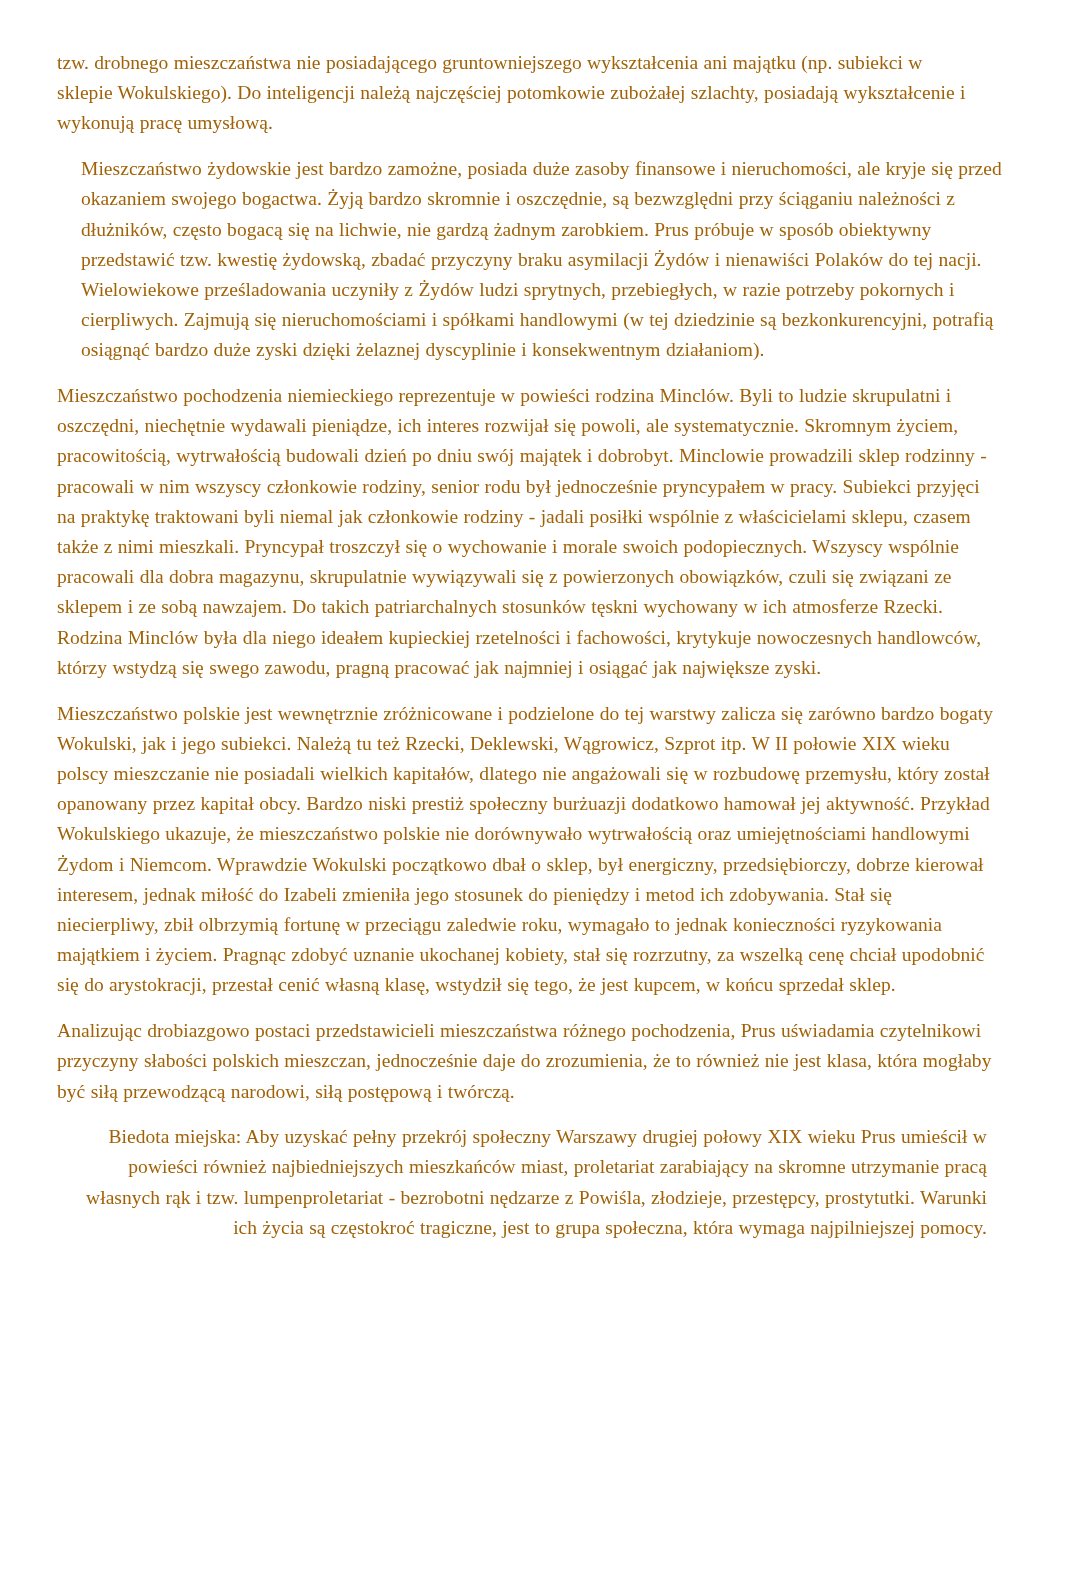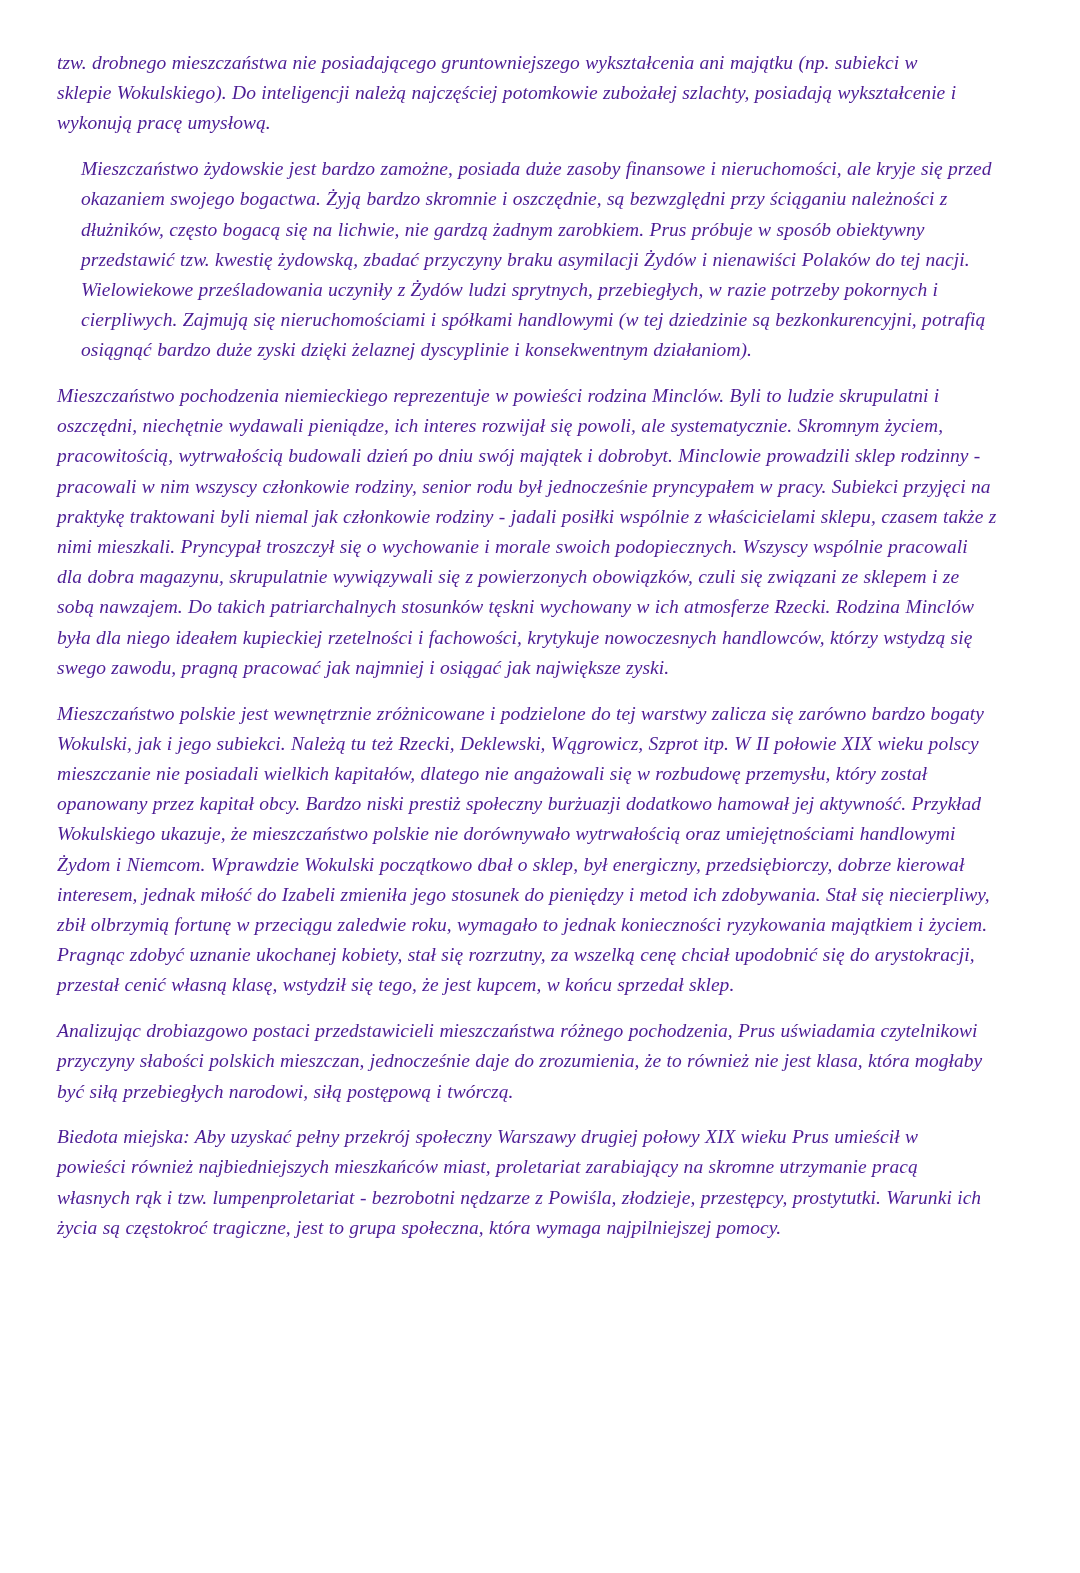--- a/index.html
+++ b/index.html
@@ -18,46 +18,46 @@
     overflow: hidden;
   }
   .doc-body {
     position: absolute;
     left: 57px;
     top: 48px;
     width: 930px;
   }
   .para {
     font-family: "Liberation Serif", "DejaVu Serif", serif;
-    font-style: italic;
     font-size: 19.5px;
     line-height: 30.2px;
-    color: #4c1d95;
+    color: #a16207;
     text-align: left;
     margin: 0 0 15.5px 0;
     white-space: pre-line;
     word-spacing: 0.4px;
     letter-spacing: 0.05px;
   }
   .para:last-child {
     margin-bottom: 0;
+    text-align: right;
   }
   
   .para.p1 { width: 912px; }
   .para.p2 { width: 936px; margin-left: 24px; }
   .para.p3 { width: 940px; }
   .para.p4 { width: 938px; }
   .para.p5 { width: 940px; }
   .para.p6 { width: 930px; }
 </style>
 </head>
 <body>
 
 <div class="page">
   <div class="doc-body">
     <p class="para p1">tzw. drobnego mieszczaństwa nie posiadającego gruntowniejszego wykształcenia ani majątku (np. subiekci w sklepie Wokulskiego). Do inteligencji należą najczęściej potomkowie zubożałej szlachty, posiadają wykształcenie i wykonują pracę umysłową.</p>
     <p class="para p2">Mieszczaństwo żydowskie jest bardzo zamożne, posiada duże zasoby finansowe i nieruchomości, ale kryje się przed okazaniem swojego bogactwa. Żyją bardzo skromnie i oszczędnie, są bezwzględni przy ściąganiu należności z dłużników, często bogacą się na lichwie, nie gardzą żadnym zarobkiem. Prus próbuje w sposób obiektywny przedstawić tzw. kwestię żydowską, zbadać przyczyny braku asymilacji Żydów i nienawiści Polaków do tej nacji. Wielowiekowe prześladowania uczyniły z Żydów ludzi sprytnych, przebiegłych, w razie potrzeby pokornych i cierpliwych. Zajmują się nieruchomościami i spółkami handlowymi (w tej dziedzinie są bezkonkurencyjni, potrafią osiągnąć bardzo duże zyski dzięki żelaznej dyscyplinie i konsekwentnym działaniom).</p>
     <p class="para p3">Mieszczaństwo pochodzenia niemieckiego reprezentuje w powieści rodzina Minclów. Byli to ludzie skrupulatni i oszczędni, niechętnie wydawali pieniądze, ich interes rozwijał się powoli, ale systematycznie. Skromnym życiem, pracowitością, wytrwałością budowali dzień po dniu swój majątek i dobrobyt. Minclowie prowadzili sklep rodzinny - pracowali w nim wszyscy członkowie rodziny, senior rodu był jednocześnie pryncypałem w pracy. Subiekci przyjęci na praktykę traktowani byli niemal jak członkowie rodziny - jadali posiłki wspólnie z właścicielami sklepu, czasem także z nimi mieszkali. Pryncypał troszczył się o wychowanie i morale swoich podopiecznych. Wszyscy wspólnie pracowali dla dobra magazynu, skrupulatnie wywiązywali się z powierzonych obowiązków, czuli się związani ze sklepem i ze sobą nawzajem. Do takich patriarchalnych stosunków tęskni wychowany w ich atmosferze Rzecki. Rodzina Minclów była dla niego ideałem kupieckiej rzetelności i fachowości, krytykuje nowoczesnych handlowców, którzy wstydzą się swego zawodu, pragną pracować jak najmniej i osiągać jak największe zyski.</p>
     <p class="para p4">Mieszczaństwo polskie jest wewnętrznie zróżnicowane i podzielone do tej warstwy zalicza się zarówno bardzo bogaty Wokulski, jak i jego subiekci. Należą tu też Rzecki, Deklewski, Wągrowicz, Szprot itp. W II połowie XIX wieku polscy mieszczanie nie posiadali wielkich kapitałów, dlatego nie angażowali się w rozbudowę przemysłu, który został opanowany przez kapitał obcy. Bardzo niski prestiż społeczny burżuazji dodatkowo hamował jej aktywność. Przykład Wokulskiego ukazuje, że mieszczaństwo polskie nie dorównywało wytrwałością oraz umiejętnościami handlowymi Żydom i Niemcom. Wprawdzie Wokulski początkowo dbał o sklep, był energiczny, przedsiębiorczy, dobrze kierował interesem, jednak miłość do Izabeli zmieniła jego stosunek do pieniędzy i metod ich zdobywania. Stał się niecierpliwy, zbił olbrzymią fortunę w przeciągu zaledwie roku, wymagało to jednak konieczności ryzykowania majątkiem i życiem. Pragnąc zdobyć uznanie ukochanej kobiety, stał się rozrzutny, za wszelką cenę chciał upodobnić się do arystokracji, przestał cenić własną klasę, wstydził się tego, że jest kupcem, w końcu sprzedał sklep.</p>
-    <p class="para p5">Analizując drobiazgowo postaci przedstawicieli mieszczaństwa różnego pochodzenia, Prus uświadamia czytelnikowi przyczyny słabości polskich mieszczan, jednocześnie daje do zrozumienia, że to również nie jest klasa, która mogłaby być siłą przebiegłych narodowi, siłą postępową i twórczą.</p>
+    <p class="para p5">Analizując drobiazgowo postaci przedstawicieli mieszczaństwa różnego pochodzenia, Prus uświadamia czytelnikowi przyczyny słabości polskich mieszczan, jednocześnie daje do zrozumienia, że to również nie jest klasa, która mogłaby być siłą przewodzącą narodowi, siłą postępową i twórczą.</p>
     <p class="para p6">Biedota miejska: Aby uzyskać pełny przekrój społeczny Warszawy drugiej połowy XIX wieku Prus umieścił w powieści również najbiedniejszych mieszkańców miast, proletariat zarabiający na skromne utrzymanie pracą własnych rąk i tzw. lumpenproletariat - bezrobotni nędzarze z Powiśla, złodzieje, przestępcy, prostytutki. Warunki ich życia są częstokroć tragiczne, jest to grupa społeczna, która wymaga najpilniejszej pomocy.</p>
   </div>
 </div>
 
 </body></html>

